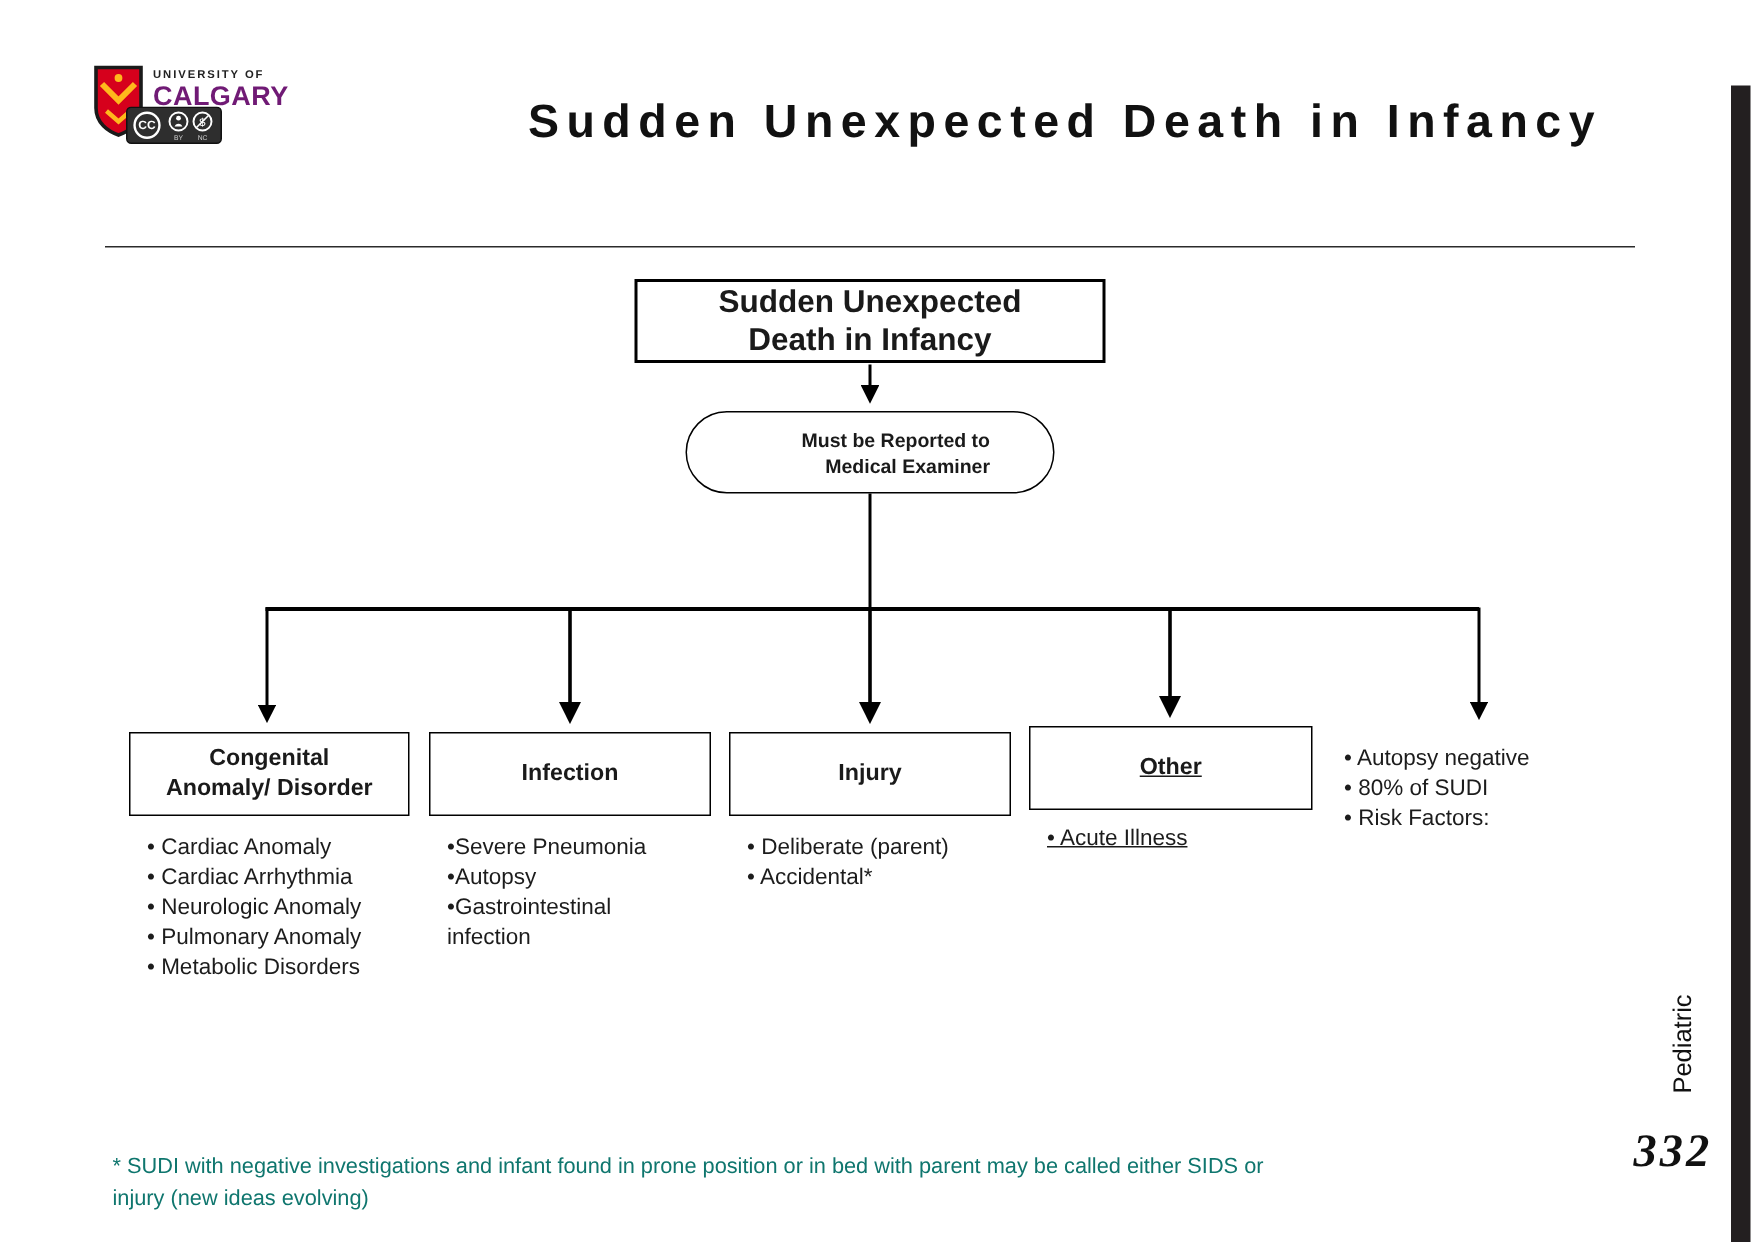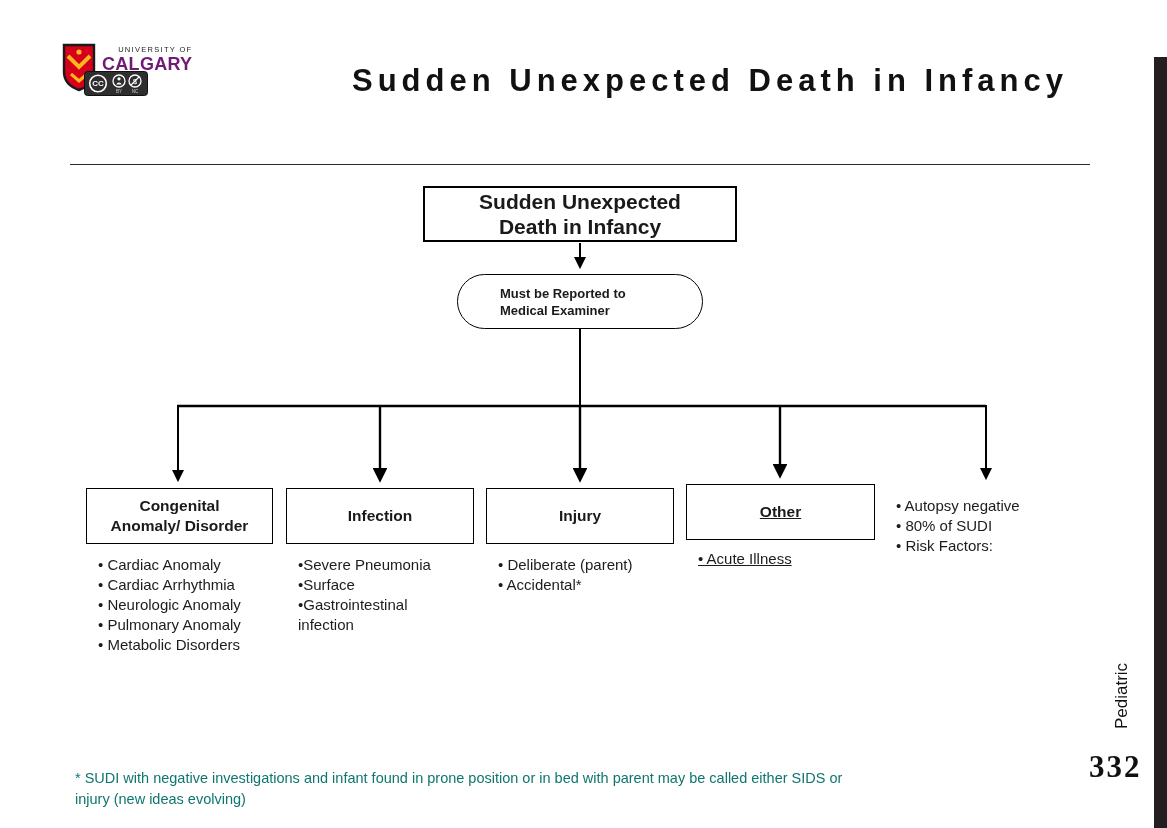--- a/index.html
+++ b/index.html
@@ -3,39 +3,39 @@
 <meta charset="utf-8">
 <style>
   html,body{margin:0;padding:0;background:#fff;}
   body{width:1167px;height:828px;position:relative;overflow:hidden;
        font-family:"Liberation Sans",sans-serif;color:#1a1a1a;}
   .page{position:absolute;inset:0;background:#ffffff;}
 
   
   .uc-logo{position:absolute;left:62px;top:43px;display:flex;gap:6px;align-items:flex-start;}
   .uc-text{padding-top:2px;}
-  .uc-line1{font-size:7.5px;font-weight:normal;letter-spacing:1.3px;color:#222;text-align:right;}
+  .uc-line1{font-size:7.5px;font-weight:bold;letter-spacing:1.3px;color:#222;}
   .uc-line2{font-size:18px;font-weight:bold;letter-spacing:0.3px;line-height:1;color:#701a75;margin-top:1px;}
   .cc-badge{position:absolute;left:84px;top:71px;}
 
   .main-title{position:absolute;left:330px;top:42px;width:760px;text-align:center;
               font-size:31px;font-weight:bold;letter-spacing:5px;color:#111;white-space:nowrap;}
 
   .header-rule{position:absolute;left:70px;top:164px;width:1020px;border-top:1.5px solid #2b2b2b;height:0;}
 
   
   .connectors{position:absolute;left:0;top:0;pointer-events:none;}
 
   .root-box{position:absolute;left:423px;top:186px;width:314px;height:56px;border:2px solid #000;
             display:flex;align-items:center;justify-content:center;text-align:center;
             font-weight:bold;font-size:21px;line-height:25px;background:#fff;box-sizing:border-box;}
   .root-box span{display:inline-block;width:262px;}
 
   .gate-ellipse{position:absolute;left:457px;top:274px;width:246px;height:55px;border:1.6px solid #000;
-                border-radius:28px;display:flex;align-items:center;justify-content:center;text-align:left;
+                border-radius:28px;display:flex;align-items:center;justify-content:center;text-align:right;
                 font-weight:bold;font-size:13px;line-height:17px;background:#fff;box-sizing:border-box;}
   .gate-ellipse span{display:inline-block;width:160px;}
 
   .branch{position:absolute;top:488px;}
   .branch-box{height:56px;border:1.8px solid #000;display:flex;align-items:center;justify-content:center;
               text-align:center;font-weight:bold;font-size:15.5px;line-height:20px;background:#fff;box-sizing:border-box;}
   .branch-list{margin-top:11px;font-size:15px;line-height:20px;padding-left:12px;color:#1c1c1c;}
   .branch-list .li{white-space:normal;}
   .sub-list{margin-left:48px;width:114px;}
 
@@ -45,21 +45,21 @@
   .b3{left:686px;width:189px;text-decoration:underline;} .b3 .branch-box{margin-top:-4px;} .b3 .branch-list{width:170px;margin-top:9px;}
   .b4{left:884px;width:202px;} .b4 .branch-box span{display:inline-block;width:170px;}
   .b4 .branch-list{width:186px;margin-top:8px;}
   .b0 .branch-list{width:170px;}
 
   
   .footnote{position:absolute;left:75px;top:753px;width:800px;font-size:14.5px;line-height:21px;color:#0f766e;}
   .side-label{position:absolute;left:1122px;top:696px;transform:translate(-50%,-50%) rotate(-90deg);
               font-size:17px;color:#111;white-space:nowrap;}
   .page-number{position:absolute;left:1089px;top:749px;font-family:"Liberation Serif",serif;
-               font-weight:bold;font-size:31px;letter-spacing:2px;color:#111;}
+               font-style:italic;font-weight:bold;font-size:31px;letter-spacing:2px;color:#111;}
   .side-bar{position:absolute;left:1154px;top:57px;width:13px;height:771px;background:#231f20;}
 </style>
 </head>
 <body>
 
 <div class="page">
 
   <div class="uc-logo">
     <svg width="34" height="49" viewBox="0 0 34 49">
       <path d="M2 2 h30 v27 c0 10 -8 15.5 -15 18 c-7 -2.5 -15 -8 -15 -18 z" fill="#d6001c" stroke="#1a1a1a" stroke-width="2.4"></path>
@@ -128,21 +128,21 @@
       <div class="li">• Metabolic Disorders</div>
     </div>
   </section>
 
   <section class="branch b1">
     <div class="branch-box">
       <span>Infection</span>
     </div>
     <div class="branch-list">
       <div class="li">•Severe Pneumonia</div>
-      <div class="li">•Surface</div>
+      <div class="li">•Autopsy</div>
       <div class="li">•Gastrointestinal infection</div>
     </div>
   </section>
 
   <section class="branch b2">
     <div class="branch-box">
       <span>Injury</span>
     </div>
     <div class="branch-list">
       <div class="li">• Deliberate (parent)</div>

